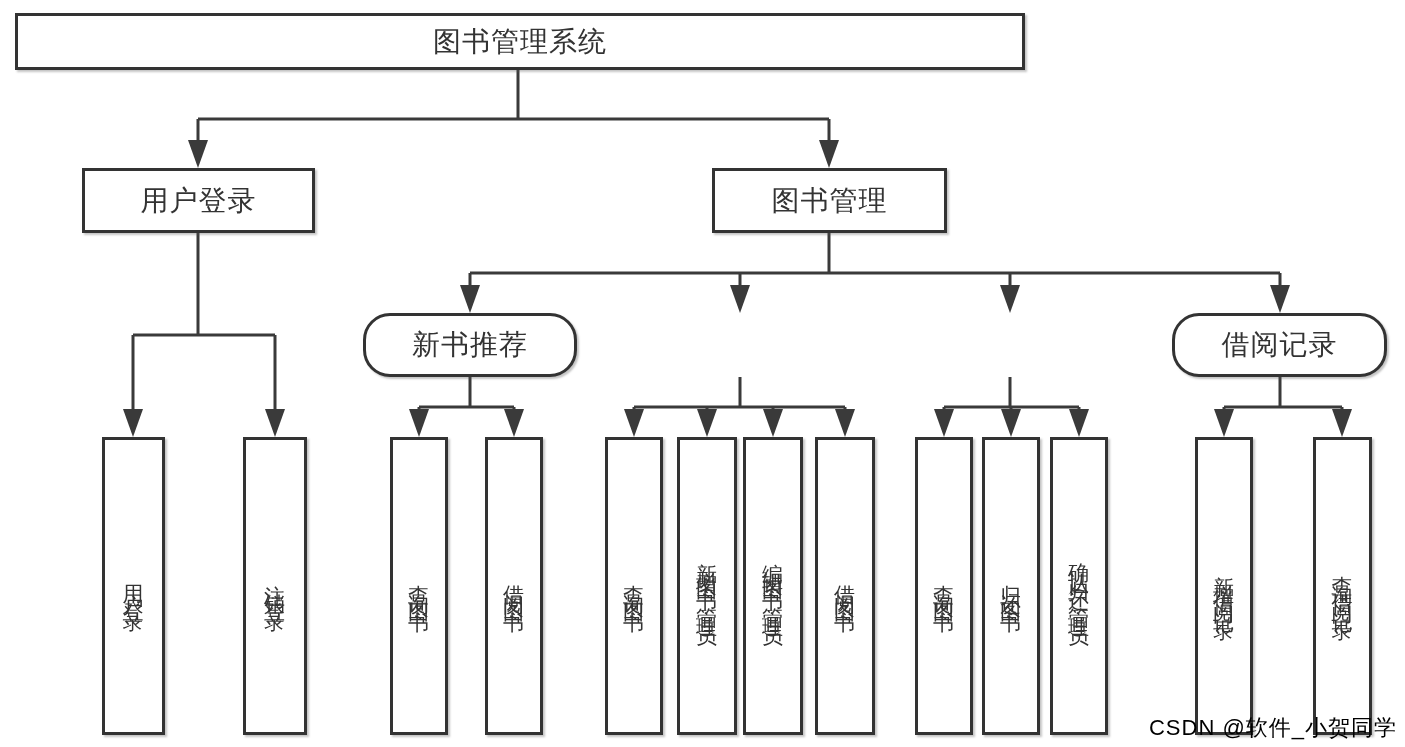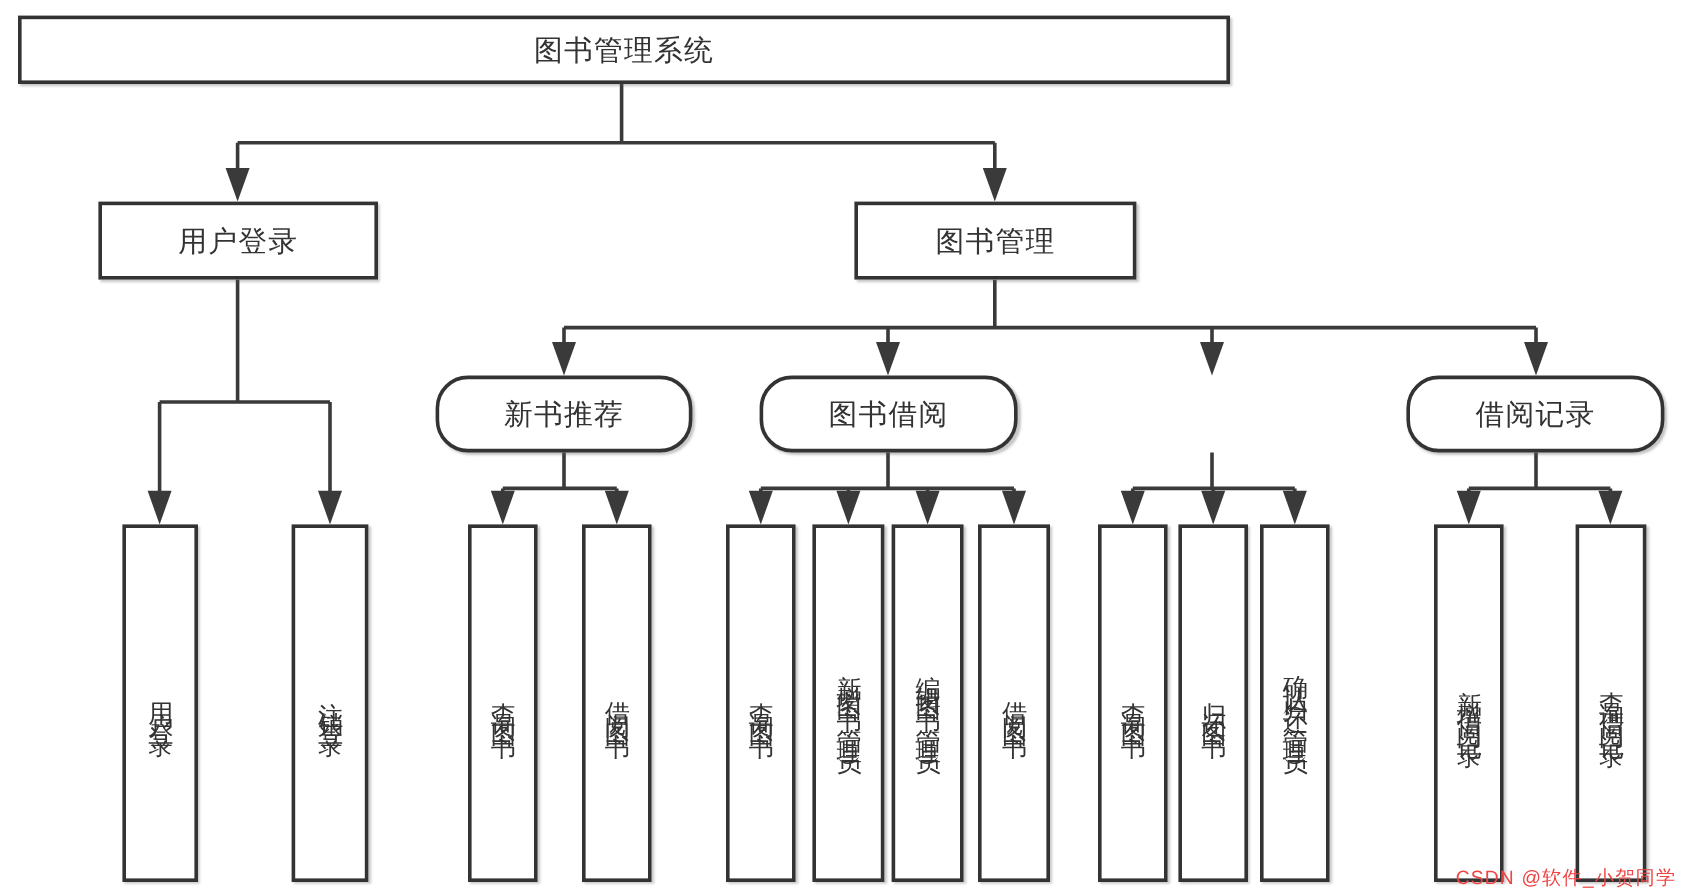--- a/index.html
+++ b/index.html
@@ -28,21 +28,21 @@
     box-sizing: border-box;
     background: #ffffff;
     border: 3px solid #333333;
     display: flex;
     align-items: center;
     justify-content: center;
     color: #333333;
     box-shadow: 2px 2px 2px rgba(90,90,90,0.35);
   }
   .node .hlabel {
-    font-size: 24px;
+    font-size: 28px;
     letter-spacing: 1px;
     white-space: nowrap;
   }
   .node .vtext {
     writing-mode: vertical-rl;
     text-orientation: mixed;
     font-size: 21px;
     letter-spacing: 9px;
     line-height: 1;
     white-space: nowrap;
@@ -67,22 +67,22 @@
   .leaf-7  { left: 815px;  width: 60px; }
   .leaf-8  { left: 915px;  width: 58px; }
   .leaf-9  { left: 982px;  width: 58px; }
   .leaf-10 { left: 1050px; width: 58px; }
   .leaf-11 { left: 1195px; width: 58px; }
   .leaf-12 { left: 1313px; width: 59px; }
   .watermark {
     position: absolute;
     right: 8px;
     bottom: 4px;
-    font-size: 16px;
-    color: #ef4444;
+    font-size: 22px;
+    color: #000000;
     letter-spacing: 1px;
     white-space: nowrap;
   }
 </style>
 </head>
 <body>
 
 <div class="canvas">
 
   <svg class="connectors" viewBox="0 0 1405 747" xmlns="http://www.w3.org/2000/svg">
@@ -132,23 +132,20 @@
   <div class="node lvl2 box-login">
     <span class="hlabel">用户登录</span>
   </div>
   <div class="node lvl2 box-bookmgmt">
     <span class="hlabel">图书管理</span>
   </div>
 
   <div class="node lvl3 box-newrec">
     <span class="hlabel">新书推荐</span>
   </div>
-  <div class="node lvl3 box-borrow">
-    <span class="hlabel">图书借阅</span>
-  </div>
   <div class="node lvl3 box-records">
     <span class="hlabel">借阅记录</span>
   </div>
 
   <div class="node leaf leaf-0">
     <span class="vtext">用户登录</span>
   </div>
   <div class="node leaf leaf-1">
     <span class="vtext">注销登录</span>
   </div>

